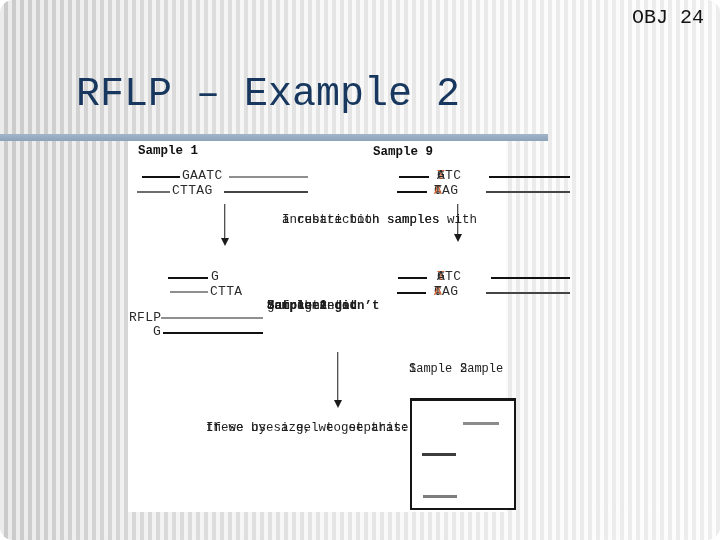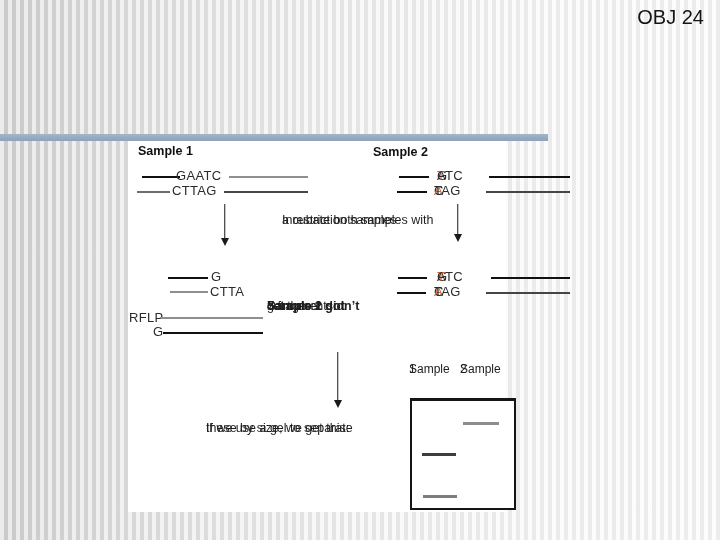--- a/index.html
+++ b/index.html
@@ -1,24 +1,25 @@
 <!DOCTYPE html>
 <html><head>
 <meta charset="utf-8">
 <style>
   html,body{margin:0;padding:0;}
   .slide{
     position:relative;
     width:720px;height:540px;
     overflow:hidden;
-    font-family:Liberation Sans, sans-serif;
+    font-family:Liberation Mono, monospace;
     background-color:#ececec;
     background-image:
       repeating-linear-gradient(90deg, rgba(255,255,255,0.55) 0px, rgba(255,255,255,0.55) 4px, rgba(120,120,120,0.10) 4px, rgba(120,120,120,0.10) 8px),
       linear-gradient(90deg,#d3d3d3 0%,#e3e3e3 20%,#f0f0f0 45%,#f8f8f8 75%,#fafafa 100%);
+    border-radius: 13px;
   }
   .obj-label{
     position:absolute; top:6px; right:16px;
     font-size:20px; color:#141414;
   }
   .slide-title{
     position:absolute; left:76px; top:72px;
     font-size:40px; color:#17375e; letter-spacing:0px;
   }
   .title-rule{
@@ -50,29 +51,30 @@
   }
   .gel-band{height:3px;}
   .lane-header{top:221px; width:48px; text-align:center; font-size:12px; color:#222; line-height:14px;}
 </style>
 </head>
 <body>
 
 <div class="slide">
 
   <div class="obj-label">OBJ 24</div>
+  <div class="slide-title">RFLP – Example 2</div>
   <div class="title-rule"></div>
 
   <div class="panel">
 
     <div class="bold-label" style="left:10px; top:3px;">Sample 1</div>
-    <div class="bold-label" style="left:245px; top:4px;">Sample 2</div>
+    <div class="bold-label" style="left:245px; top:4px;">Sample 9</div>
 
     <div class="dline" style="left:14px; top:35px; width:38px;"></div>
-    <div class="seq" style="left:48px; top:27px;text-align:center;">GAATC</div>
+    <div class="seq" style="left:54px; top:27px;text-align:center;">GAATC</div>
     <div class="dline g-gray" style="left:101px; top:35px; width:79px;"></div>
     <div class="dline g-mid" style="left:9px; top:50px; width:33px;"></div>
     <div class="seq" style="left:44px; top:42px;">CTTAG</div>
     <div class="dline g-dark" style="left:96px; top:50px; width:84px;"></div>
 
     <div class="dline" style="left:271px; top:35px; width:30px; height:1.5px;"></div>
     <div class="seq" style="left:309px; top:27px;">
         <span>G</span>
         <span class="mut">T</span>
         <span>ATC</span>

